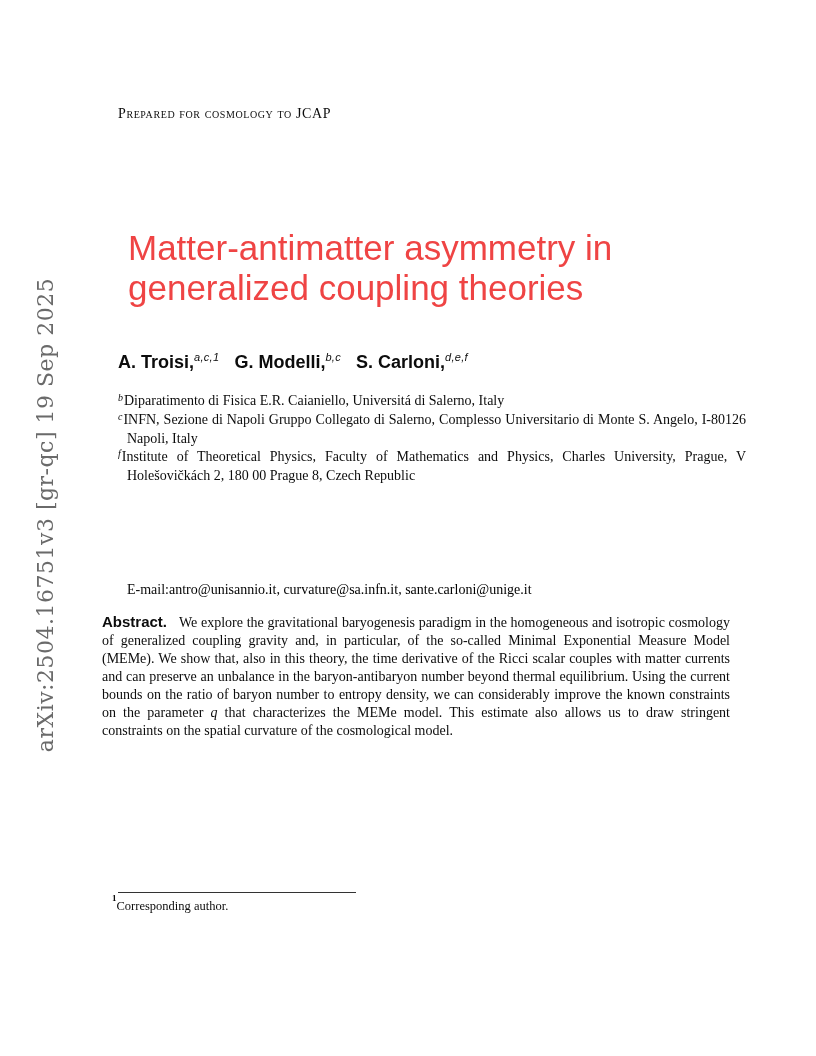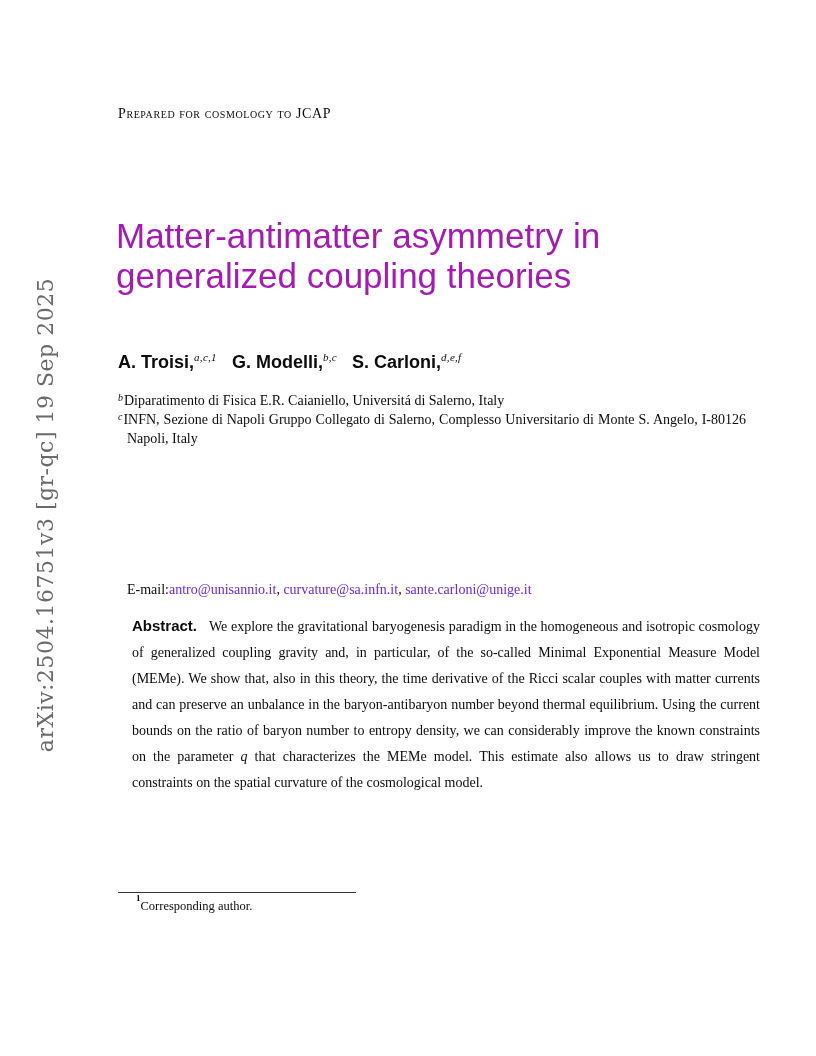--- a/index.html
+++ b/index.html
@@ -29,32 +29,32 @@
     font-size:14px;
     letter-spacing:0.6px;
   }
   .paper-title{
     position:absolute; left:116px; top:216px; width:580px;
     font-family:"Liberation Sans", sans-serif;
     font-weight:400;
     font-size:35px;
     line-height:40px;
     letter-spacing:0px;
-    color:#a21caf;
-    margin:0;
+    color:#ef4444;
+    margin:12px;
   }
   .authors-line{
     position:absolute; left:118px; top:352px; width:628px;
     font-family:"Liberation Sans", sans-serif;
     font-weight:bold;
     font-size:18px;
   }
   .author{ margin-right:10px; }
   .author-sup{
-    font-family:Liberation Serif, serif;
+    font-family:Liberation Sans, sans-serif;
     font-style:italic;
     font-weight:normal;
     font-size:11px;
     position:relative; top:-7px;
     letter-spacing:0.3px;
   }
   .affiliations{
     position:absolute; left:118px; top:392px; width:628px;
     font-size:14px;
     line-height:18px;
@@ -69,44 +69,44 @@
     font-size:10px;
     position:relative; top:-4px;
     margin-right:1px;
   }
   .email-line{
     position:absolute; left:127px; top:582px; width:620px;
     font-size:14px;
   }
   .email-label{ }
   .email-link{
-    color:#6d28d9;
+    color:#000000;
     text-decoration:none;
     cursor:pointer;
   }
   .abstract{
-    position:absolute; left:132px; top:613px; width:628px;
+    position:absolute; left:102px; top:613px; width:628px;
     font-size:14px;
-    line-height:26px;
+    line-height:18px;
     text-align:justify;
   }
   .abstract-label{
     font-family:"Liberation Sans", sans-serif;
     font-weight:bold;
     font-size:15px;
     margin-right:12px;
   }
   .param-q{ font-style:italic; }
   .footnote-rule{
     position:absolute; left:118px; top:892px;
     width:238px; height:0;
     border-top:1.2px solid #333;
   }
   .footnote{
-    position:absolute; left:136px; top:897px; width:500px;
+    position:absolute; left:112px; top:897px; width:500px;
     font-size:12.5px;
   }
   .footnote-sup{
     font-size:9px;
     position:relative; top:-4px;
     font-weight:bold;
   }
 </style>
 </head>
 <body>
@@ -121,20 +121,21 @@
 
   <div class="authors-line">
     <span class="author"><span>A. Troisi,</span><span class="author-sup">a,c,1</span></span>
     <span class="author"><span>G. Modelli,</span><span class="author-sup">b,c</span></span>
     <span class="author"><span>S. Carloni,</span><span class="author-sup">d,e,f</span></span>
   </div>
 
   <div class="affiliations">
     <div class="affil"><span class="affil-marker">b</span><span>Diparatimento di Fisica E.R. Caianiello, Universitá di Salerno, Italy</span></div>
     <div class="affil"><span class="affil-marker">c</span><span>INFN, Sezione di Napoli Gruppo Collegato di Salerno, Complesso Universitario di Monte S. Angelo, I-80126 Napoli, Italy</span></div>
+    <div class="affil"><span class="affil-marker">f</span><span>Institute of Theoretical Physics, Faculty of Mathematics and Physics, Charles University, Prague, V Holešovičkách 2, 180 00 Prague 8, Czech Republic</span></div>
   </div>
 
   <div class="email-line"><span class="email-label">E-mail:</span><a class="email-link">antro@unisannio.it</a><span>, </span><a class="email-link">curvature@sa.infn.it</a><span>, </span><a class="email-link">sante.carloni@unige.it</a></div>
 
   <div class="abstract"><span class="abstract-label">Abstract.</span><span>We explore the gravitational baryogenesis paradigm in the homogeneous and isotropic cosmology of generalized coupling gravity and, in particular, of the so-called Minimal Exponential Measure Model (MEMe). We show that, also in this theory, the time derivative of the Ricci scalar couples with matter currents and can preserve an unbalance in the baryon-antibaryon number beyond thermal equilibrium. Using the current bounds on the ratio of baryon number to entropy density, we can considerably improve the known constraints on the parameter</span> <i class="param-q">q</i> <span>that characterizes the MEMe model. This estimate also allows us to draw stringent constraints on the spatial curvature of the cosmological model.</span></div>
 
   <div class="footnote-rule"></div>
   <div class="footnote"><sup class="footnote-sup">1</sup><span>Corresponding author.</span></div>
 
 </div>

